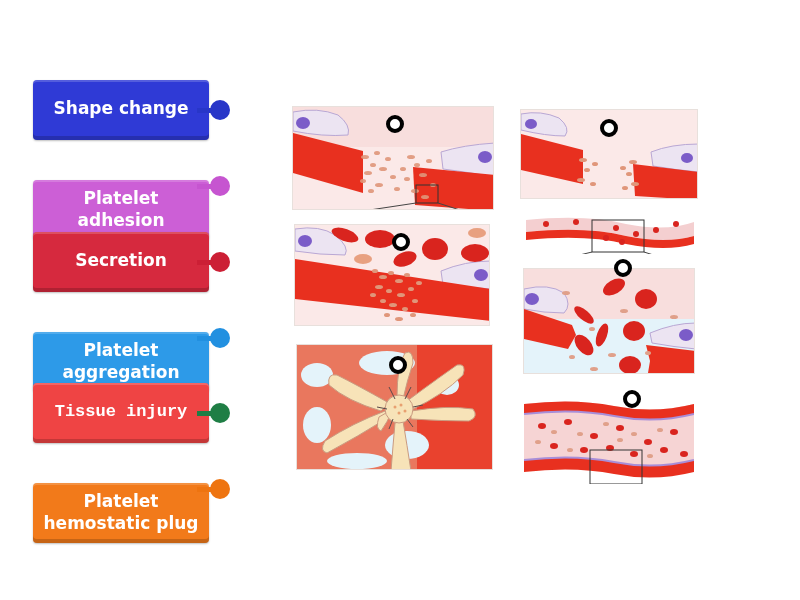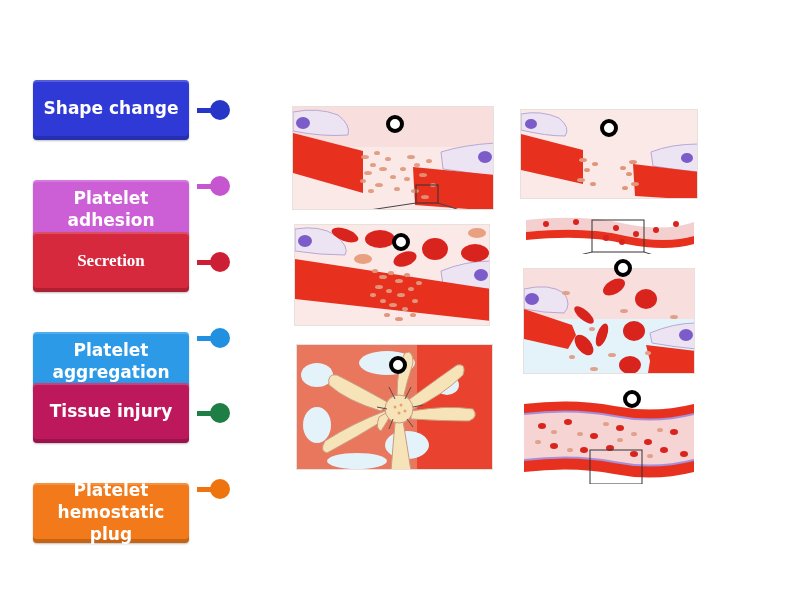--- a/index.html
+++ b/index.html
@@ -2,21 +2,21 @@
 <html><head>
 <meta charset="utf-8">
 <style>
   * { box-sizing: border-box; margin: 0; padding: 0; }
   html, body { width: 800px; height: 600px; background: #ffffff; overflow: hidden; }
   body { position: relative; font-family: "DejaVu Sans", "Liberation Sans", sans-serif; }
 
   .label-box {
     position: absolute;
     left: 33px;
-    width: 156px;
+    width: 176px;
     height: 60px;
     border-radius: 4px;
     color: #ffffff;
     font-weight: bold;
     font-size: 17px;
     line-height: 21px;
     text-align: center;
     display: flex;
     align-items: center;
     justify-content: center;
@@ -70,34 +70,34 @@
     <div class="dot" style="background:#2836c8;"></div>
   </div>
 
   <div class="label-box two-line" style="top:156px;background:#cc5fd6;">Platelet
 adhesion</div>
   <div class="connector" style="top:176px;">
     <div class="stem" style="background:#c655d0;"></div>
     <div class="dot" style="background:#c655d0;"></div>
   </div>
 
-  <div class="label-box" style="top:232px;background:#d6293e;font-family:Liberation Serif, serif;">Secretion</div>
+  <div class="label-box" style="top:232px;background:#d6293e;">Secretion</div>
   <div class="connector" style="top:252px;">
     <div class="stem" style="background:#cc1f35;"></div>
     <div class="dot" style="background:#cc1f35;"></div>
   </div>
 
   <div class="label-box two-line" style="top:308px;background:#2d9ae8;">Platelet
 aggregation</div>
   <div class="connector" style="top:328px;">
     <div class="stem" style="background:#2290e0;"></div>
     <div class="dot" style="background:#2290e0;"></div>
   </div>
 
-  <div class="label-box" style="top:383px;background:#be185d;">Tissue injury</div>
+  <div class="label-box" style="top:383px;background:#ef4444;font-family:Liberation Mono, monospace;">Tissue injury</div>
   <div class="connector" style="top:403px;">
     <div class="stem" style="background:#1f7e45;"></div>
     <div class="dot" style="background:#1f7e45;"></div>
   </div>
 
   <div class="label-box two-line" style="top:459px;background:#f27a1a;">Platelet
 hemostatic plug</div>
   <div class="connector" style="top:479px;">
     <div class="stem" style="background:#ee7410;"></div>
     <div class="dot" style="background:#ee7410;"></div>

